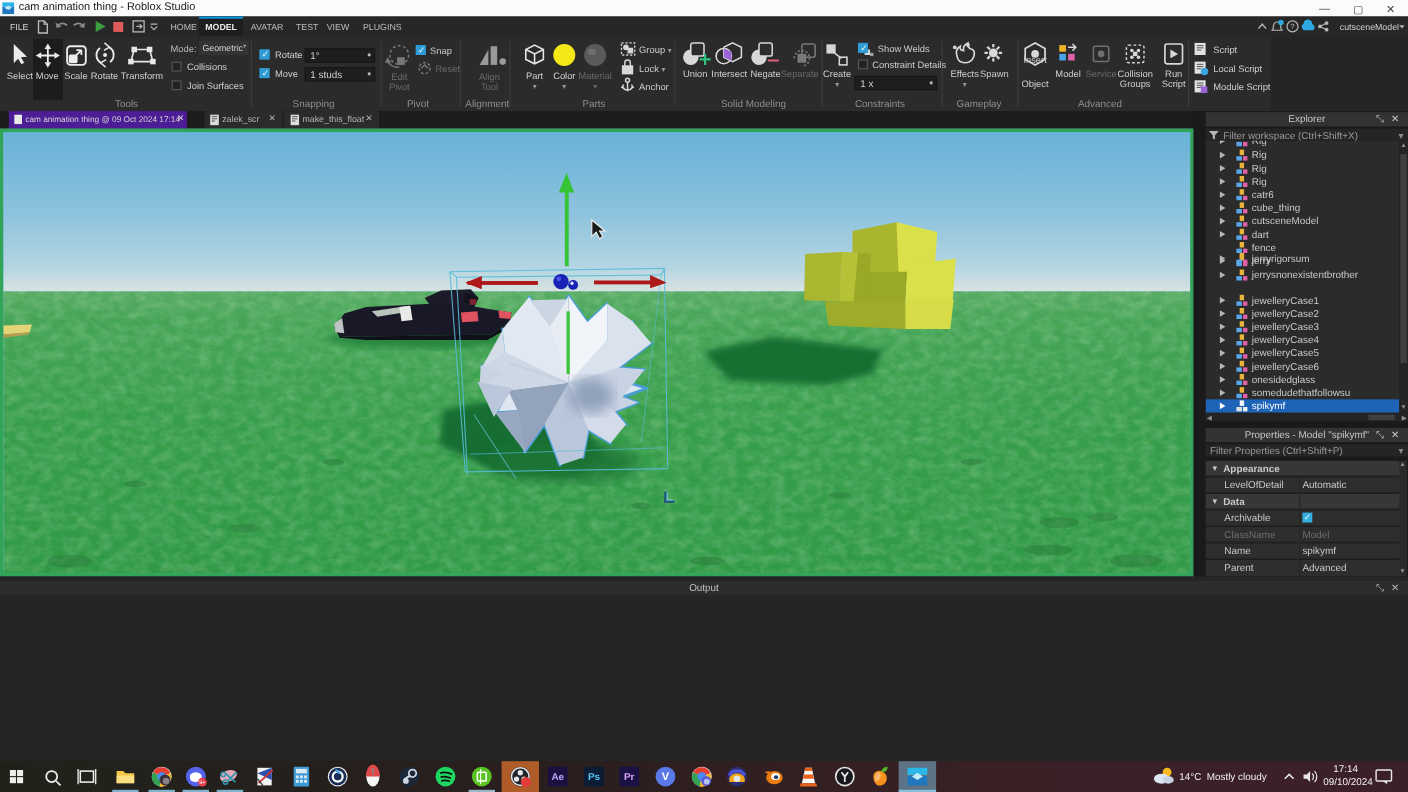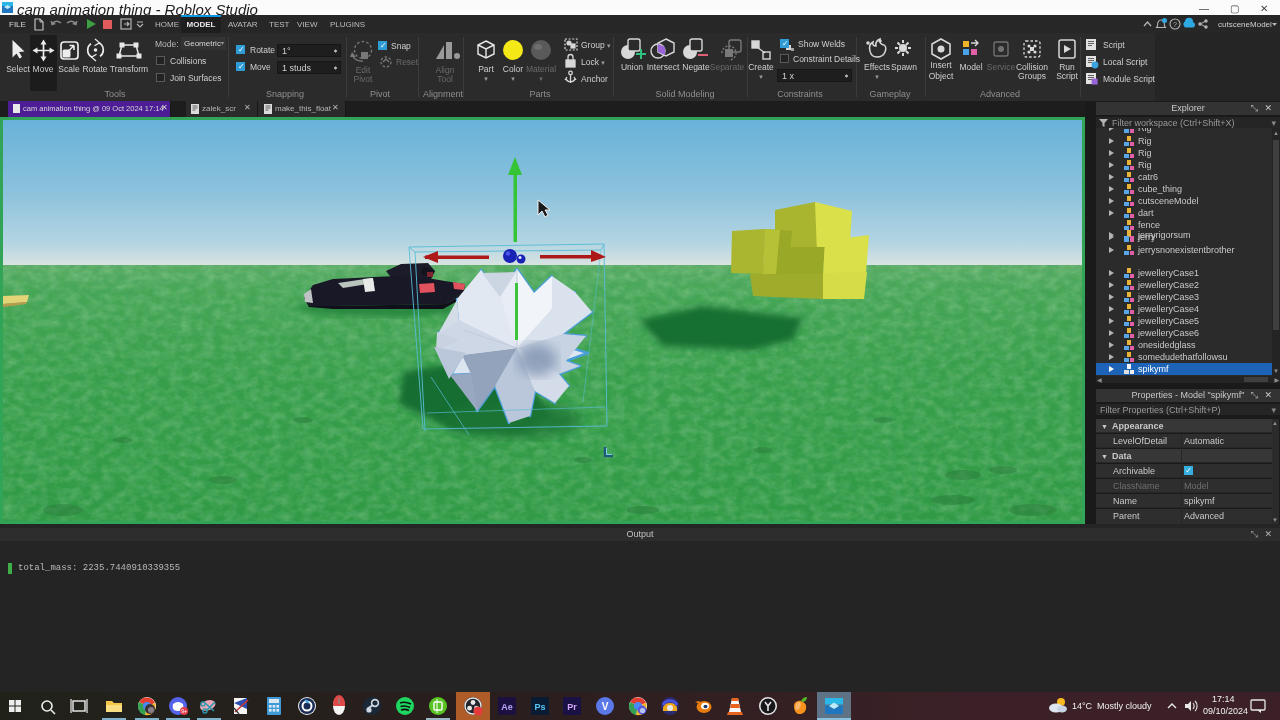--- a/index.html
+++ b/index.html
@@ -3,21 +3,21 @@
 <meta charset="utf-8">
 <style>
 * { margin:0; padding:0; box-sizing:border-box; }
 html,body { width:1280px; height:720px; overflow:hidden; background:#1f1f1f;
   font-family:"Liberation Sans", sans-serif; }
 .abs { position:absolute; }
 #stage { position:relative; width:1280px; height:720px; }
 
 
 #titlebar { left:0; top:0; width:1280px; height:15px; background:#fbfbfb; color:#1c1c1c; }
-#titlebar .ttxt { position:absolute; left:17px; top:1px; font-size:15px;font-style:italic; }
+#titlebar .ttxt { position:absolute; left:17px; top:1px; font-size:10px; }
 .wbtn { position:absolute; top:3px; color:#444; font-size:10px; }
 
 
 #menubar { left:0; top:15px; width:1280px; height:18px; background:#272727; color:#bdbdbd; font-size:8px; }
 .mitem { position:absolute; top:5px; }
 #modeltab { position:absolute; left:181px; top:0; width:40px; height:18px; background:#1e1e1e;
   border-top:2px solid #0a97e0; color:#e8e8e8; text-align:center; line-height:15px; font-weight:bold;}
 
 
 #ribbon { left:0; top:33px; width:1280px; height:68px; background:#2b2b2b; color:#c9c9c9; }
@@ -404,21 +404,21 @@
     <div class="ribchk on" style="left:780px;top:6px"></div>
     <div class="btnlabel" style="left:798px;top:6px">Show Welds</div>
     <div class="ribchk" style="left:780px;top:21px"></div>
     <div class="btnlabel" style="left:793px;top:21px">Constraint Details</div>
     <div class="ribinput" style="left:777px;top:36px;width:75px;height:13px">1 x<span style="position:absolute;right:3px;top:-1px;font-size:6px;color:#b8b8b8">▴</span><span style="position:absolute;right:3px;bottom:-1px;font-size:6px;color:#b8b8b8">▾</span></div>
 
     <div class="btnlabel" style="left:861px;top:29px;width:32px">Effects</div>
     <div class="btnlabel" style="left:861px;top:40px;width:32px;color:#999;font-size:7px">▾</div>
     <div class="btnlabel" style="left:888px;top:29px;width:32px">Spawn</div>
 
-    <div class="btnlabel" style="left:926px;top:27px;width:30px">Insert</div>
+    <div class="btnlabel" style="left:926px;top:16px;width:30px">Insert</div>
     <div class="btnlabel" style="left:926px;top:38px;width:30px">Object</div>
     <div class="btnlabel" style="left:956px;top:29px;width:30px">Model</div>
     <div class="btnlabel dim" style="left:984px;top:29px;width:34px">Service</div>
     <div class="btnlabel" style="left:1012px;top:29px;width:40px">Collision</div>
     <div class="btnlabel" style="left:1012px;top:38px;width:40px">Groups</div>
     <div class="btnlabel" style="left:1052px;top:29px;width:30px">Run</div>
     <div class="btnlabel" style="left:1052px;top:38px;width:30px">Script</div>
 
     <div class="btnlabel" style="left:1103px;top:7px">Script</div>
     <div class="btnlabel" style="left:1103px;top:24px">Local Script</div>
@@ -849,24 +849,20 @@
       <div style="position:absolute;top:1px;left:0;color:#909090;font-size:6px">▲</div>
       <div style="position:absolute;bottom:1px;left:0;color:#909090;font-size:6px">▼</div>
     </div>
   </div>
 
   <div id="output" class="abs">
     <div id="outhead">Output
       <span style="position:absolute;right:22px;top:0;color:#b5b5b5">⤡</span>
       <span style="position:absolute;right:8px;top:0;color:#b5b5b5">✕</span>
     </div>
-    <div id="outlog">
-      <div style="position:absolute;left:8px;top:2px;width:4px;height:11px;background:#3fae49"></div>
-      <div style="position:absolute;left:18px;top:2px;font-family:'Liberation Mono',monospace;font-size:9px;color:#b8b8b8">total_mass: 2235.7440910339355</div>
-    </div>
   </div>
 
   <div id="taskbar" class="abs">
 
     <div style="position:absolute;left:456px;top:0;width:34px;height:28px;background:#b05c28"></div>
     <div style="position:absolute;left:817px;top:0;width:34px;height:28px;background:#5e7486"></div>
     <svg width="1280" height="28" style="position:absolute;left:0;top:0">
 
       <g transform="translate(9,8)">
           <rect x="0" y="0" width="5.5" height="5.5" fill="#eee"></rect>

